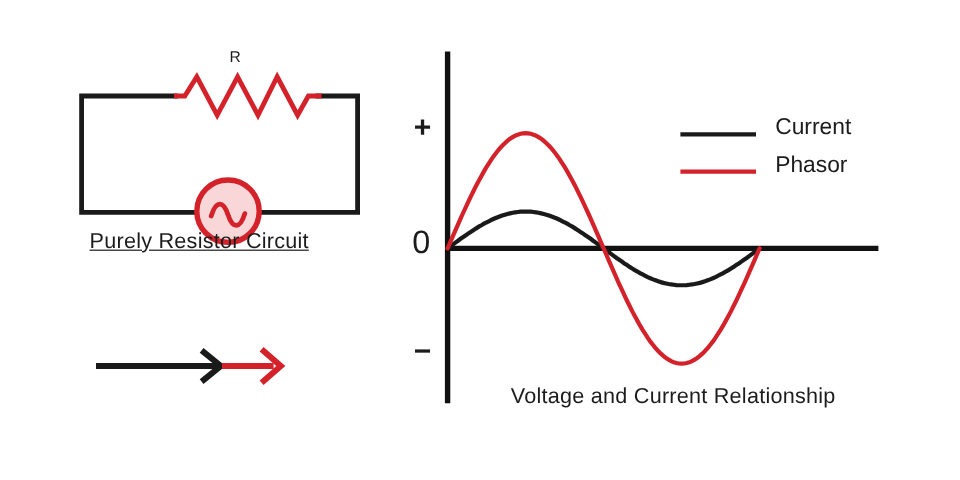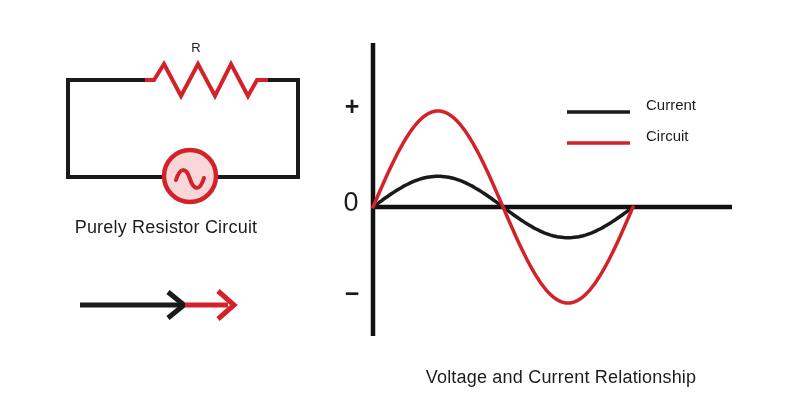--- a/index.html
+++ b/index.html
@@ -6,29 +6,29 @@
   #stage {
     position: relative;
     width: 800px; height: 400px;
     background: #ffffff;
     font-family: "Liberation Sans", sans-serif;
     overflow: hidden;
   }
   #diagram-canvas { position: absolute; left: 0; top: 0; }
   .lbl { position: absolute; color: #1c1c1c; white-space: nowrap; }
   .caption { text-align: center; font-size: 18px; letter-spacing: 0.2px; }
-  .circuit-caption { left: 56px; top: 217px; width: 220px; }
+  .circuit-caption { left: 56px; top: 191px; width: 220px; text-decoration: underline; }
   .phasor-caption  { left: 52px; top: 333px; width: 200px; font-size: 17px; }
-  .plot-caption    { left: 411px; top: 320px; width: 300px; margin-top: 47px; }
+  .plot-caption    { left: 411px; top: 320px; width: 300px; }
   .r-label { left: 186px; top: 40px; width: 20px; text-align: center; font-size: 13px; }
   .tick { width: 28px; text-align: center; }
   .tick-plus  { left: 338px; top: 92px;  font-size: 25px; font-weight: bold; }
   .tick-zero  { left: 337px; top: 187px; font-size: 27px; }
   .tick-minus { left: 338px; top: 279px; font-size: 25px; font-weight: bold; }
-  .legend-label { font-size: 15px; }
+  .legend-label { font-size: 19px; }
   .legend-current { left: 646px; top: 96px; }
   .legend-voltage { left: 646px; top: 127px; }
 </style>
 </head>
 <body>
 
 <div id="stage">
 
   <svg id="diagram-canvas" width="800" height="400" viewBox="0 0 800 400">
 
@@ -61,16 +61,16 @@
   <div class="lbl r-label">R</div>
 
   <div class="lbl caption circuit-caption">Purely Resistor Circuit</div>
 
 
   <div class="lbl tick tick-plus">+</div>
   <div class="lbl tick tick-zero">0</div>
   <div class="lbl tick tick-minus">−</div>
 
   <div class="lbl legend-label legend-current">Current</div>
-  <div class="lbl legend-label legend-voltage">Circuit</div>
+  <div class="lbl legend-label legend-voltage">Phasor</div>
 
   <div class="lbl caption plot-caption">Voltage and Current Relationship</div>
 </div>
 
 </body></html>

